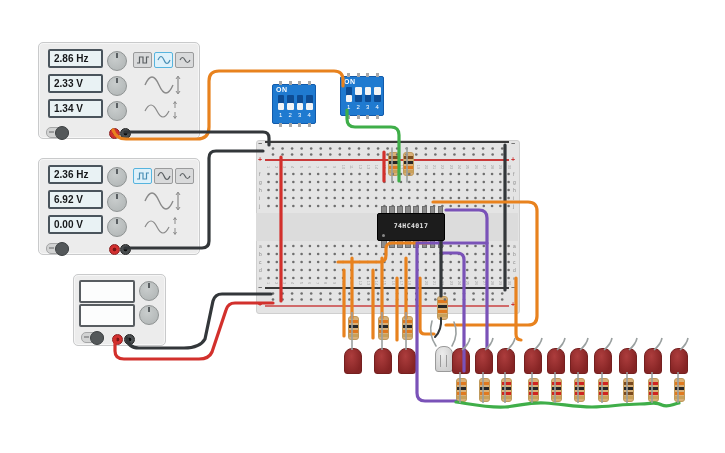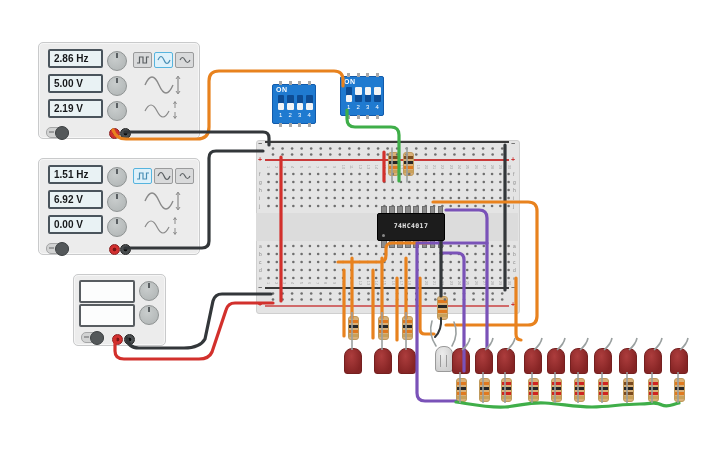--- a/index.html
+++ b/index.html
@@ -659,22 +659,22 @@
       <div class="nub" style="left:25px;top:38px"></div>
       <div class="slot" style="left:33px"></div>
       <div class="slider" style="left:33px;top:10px"></div>
       <div class="num" style="left:33px">4</div>
       <div class="nub" style="left:34.5px;top:-4px"></div>
       <div class="nub" style="left:34.5px;top:38px"></div>
     </div>
 
   <div class="panel inst" style="left:38px;top:42px;width:160px;height:95px;">
     <div class="display" style="left:9px;top:6px;width:47px;height:15px;">2.86 Hz</div>
-    <div class="display" style="left:9px;top:31px;width:47px;height:15px;">5.00 V</div>
-    <div class="display" style="left:9px;top:56px;width:47px;height:15px;">2.19 V</div>
+    <div class="display" style="left:9px;top:31px;width:47px;height:15px;">2.33 V</div>
+    <div class="display" style="left:9px;top:56px;width:47px;height:15px;">1.34 V</div>
     <div class="knob" style="left:68px;top:8px;"></div>
     <div class="knob" style="left:68px;top:33px;"></div>
     <div class="knob" style="left:68px;top:58px;"></div>
     <div class="wavebtn" style="left:94px;top:9px;">
       <svg width="14" height="12">
           <path d="M1,9 h2.5 v-6 h3.5 v6 h3.5 v-6 h2.5" fill="none" stroke="#5a5f62" stroke-width="1.2"></path>
         </svg>
     </div>
     <div class="wavebtn sel" style="left:115px;top:9px;">
       <svg width="14" height="12">
@@ -697,21 +697,21 @@
         <path d="M31.5,5 l1.5,-2.5 1.5,2.5" fill="none" stroke="#8a8a8a" stroke-width="1"></path>
       <line x1="33" y1="13" x2="33" y2="19" stroke="#8a8a8a" stroke-width="1"></line>
         <path d="M31.5,17 l1.5,2.5 1.5,-2.5" fill="none" stroke="#8a8a8a" stroke-width="1"></path>
     </svg>
     <div class="toggle" style="left:7px;top:84px;"></div>
     <div class="term red" style="left:70px;top:85px;"></div>
     <div class="term black" style="left:81px;top:85px;"></div>
   </div>
 
   <div class="panel inst" style="left:38px;top:158px;width:160px;height:95px;">
-    <div class="display" style="left:9px;top:6px;width:47px;height:15px;">1.51 Hz</div>
+    <div class="display" style="left:9px;top:6px;width:47px;height:15px;">2.36 Hz</div>
     <div class="display" style="left:9px;top:31px;width:47px;height:15px;">6.92 V</div>
     <div class="display" style="left:9px;top:56px;width:47px;height:15px;">0.00 V</div>
     <div class="knob" style="left:68px;top:8px;"></div>
     <div class="knob" style="left:68px;top:33px;"></div>
     <div class="knob" style="left:68px;top:58px;"></div>
     <div class="wavebtn sel" style="left:94px;top:9px;">
       <svg width="14" height="12">
           <path d="M1,9 h2.5 v-6 h3.5 v6 h3.5 v-6 h2.5" fill="none" stroke="#4a8fb5" stroke-width="1.2"></path>
         </svg>
     </div>

